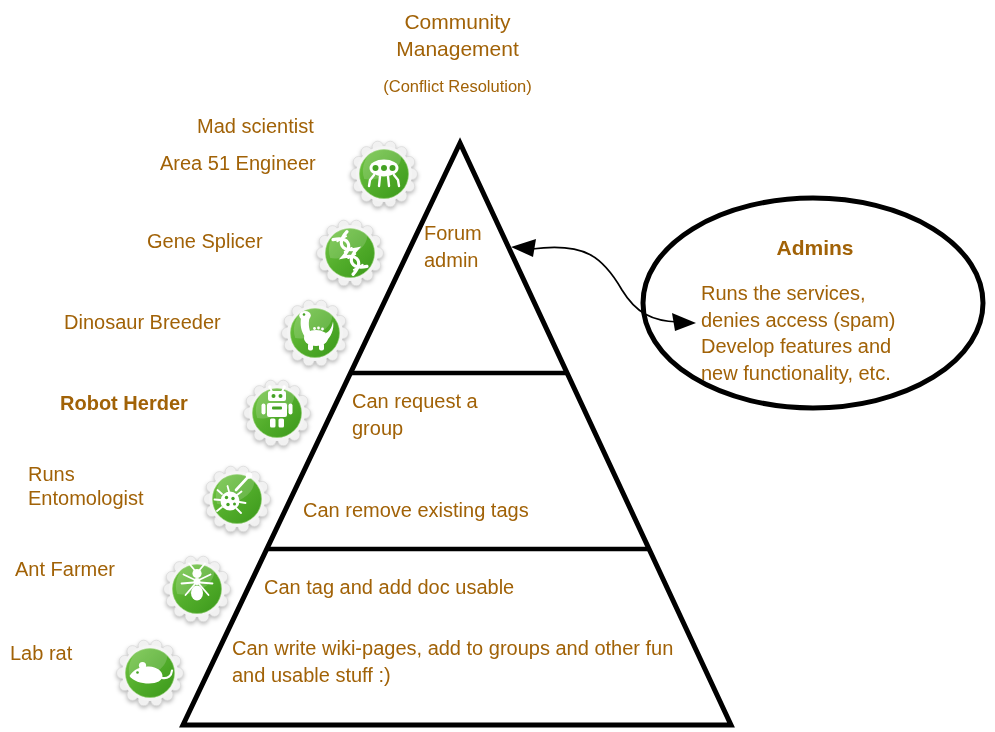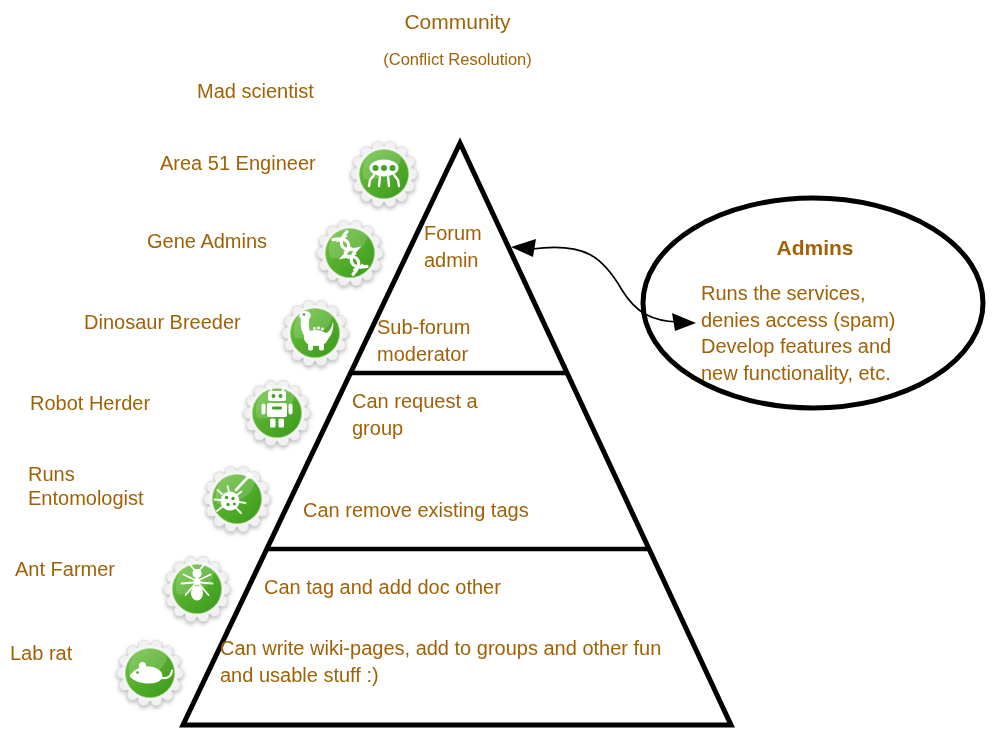--- a/index.html
+++ b/index.html
@@ -7,46 +7,46 @@
     position:relative;width:995px;height:732px;background:#ffffff;overflow:hidden;
     font-family:"Liberation Sans", sans-serif;color:#a16207;
   }
   .shapes{position:absolute;left:0;top:0;width:995px;height:732px;}
   
   .title{position:absolute;left:315px;top:8px;width:285px;text-align:center;
          font-size:21px;line-height:27px;}
   .title .sub{font-size:16.5px;line-height:20px;margin-top:14px;}
   
   .lbl{position:absolute;font-size:20px;line-height:24px;white-space:nowrap;}
-  .lbl-mad {left:197px;top:79px;}
+  .lbl-mad {left:197px;top:114px;}
   .lbl-a51 {left:140px;top:151px;margin-left:20px;}
   .lbl-gene{left:147px;top:229px;}
-  .lbl-dino{left:64px;top:310px;margin-left:20px;}
-  .lbl-robot{left:30px;top:391px;}
+  .lbl-dino{left:64px;top:310px;}
+  .lbl-robot{left:60px;top:391px;font-weight:bold;}
   .lbl-ento{left:28px;top:462px;width:160px;white-space:normal;}
   .lbl-ant {left:15px;top:557px;}
   .lbl-rat {left:10px;top:641px;}
   
   .badge{position:absolute;width:68px;height:68px;}
   .badge svg{filter:drop-shadow(0 2.5px 2px rgba(0,0,0,0.28));}
   .bd-a51 {left:350px;top:140px;}
   .bd-gene{left:316px;top:219px;}
   .bd-dino{left:281px;top:299px;}
   .bd-robot{left:243px;top:379px;}
   .bd-ento{left:203px;top:465px;}
   .bd-ant {left:163px;top:555px;}
   .bd-rat {left:116px;top:639px;}
   
   .ptxt{position:absolute;font-size:20px;line-height:27px;}
   .pt-admin {left:424px;top:220px;width:92px;}
   .pt-mod   {left:377px;top:314px;width:126px;}
   .pt-req   {left:352px;top:388px;width:146px;}
   .pt-rem   {left:303px;top:497px;white-space:nowrap;}
   .pt-tag   {left:264px;top:574px;white-space:nowrap;}
-  .pt-wiki  {left:220px;top:635px;width:445px;}
+  .pt-wiki  {left:232px;top:635px;width:445px;}
   
   .callout-head{position:absolute;left:700px;top:236px;width:230px;text-align:center;
                 font-size:21px;font-weight:bold;}
   .callout-body{position:absolute;left:701px;top:268px;font-size:20px;line-height:26.5px;margin-top:12px;}
 </style>
 </head>
 <body>
 
 <div class="canvas">
 
@@ -89,26 +89,27 @@
     <line x1="350" y1="373" x2="567" y2="373" stroke="#000000" stroke-width="4.5"></line>
     <line x1="266" y1="549" x2="649" y2="549" stroke="#000000" stroke-width="4.5"></line>
     <ellipse cx="813" cy="303" rx="170" ry="105" fill="#ffffff" stroke="#000000" stroke-width="5"></ellipse>
     <path d="M532 249 C585 242 603 257 622 290 C636 313 652 321 678 322" fill="none" stroke="#000000" stroke-width="1.7"></path>
     <path d="M511 247 L536 239 L533 257 Z" fill="#000000"></path>
     <path d="M696 323 L672 313 L675 331 Z" fill="#000000"></path>
   </svg>
 
   <div class="title">
     <div>Community</div>
+    <div>Management</div>
     <div class="sub">(Conflict Resolution)</div>
   </div>
 
   <div class="lbl lbl-mad">Mad scientist</div>
   <div class="lbl lbl-a51">Area 51 Engineer</div>
-  <div class="lbl lbl-gene">Gene Admins</div>
+  <div class="lbl lbl-gene">Gene Splicer</div>
   <div class="lbl lbl-dino">Dinosaur Breeder</div>
   <div class="lbl lbl-robot">Robot Herder</div>
   <div class="lbl lbl-ento">Runs Entomologist</div>
   <div class="lbl lbl-ant">Ant Farmer</div>
   <div class="lbl lbl-rat">Lab rat</div>
 
   <div class="badge bd-a51">
     <svg viewBox="0 0 68 68" width="68" height="68">
       <use href="#seal"></use>
       <g>
@@ -205,24 +206,23 @@
       <g fill="#fff">
         <path d="M13.5 37 C18 29.5 26 27 33 27.5 C41 28 46.5 32 46.5 37 C46.5 41.5 41 44.5 33 44.5 C25 44.5 17 42 13.5 37 Z"></path>
         <circle cx="26.5" cy="26.5" r="3.6"></circle>
         <path d="M46 39 C52 40 55.5 37 56 31.5" stroke="#fff" stroke-width="2.2" fill="none" stroke-linecap="round"></path>
         <circle cx="21.5" cy="33.5" r="1.3" fill="#44a224"></circle>
       </g>
     </svg>
   </div>
 
   <div class="ptxt pt-admin">Forum admin</div>
-  <div class="ptxt pt-mod">Sub-forum moderator</div>
   <div class="ptxt pt-req">Can request a group</div>
   <div class="ptxt pt-rem">Can remove existing tags</div>
-  <div class="ptxt pt-tag">Can tag and add doc other</div>
+  <div class="ptxt pt-tag">Can tag and add doc usable</div>
   <div class="ptxt pt-wiki">Can write wiki-pages, add to groups and other fun and usable stuff :)</div>
 
   <div class="callout-head">Admins</div>
   <div class="callout-body">
     <div>Runs the services,</div>
     <div>denies access (spam)</div>
     <div>Develop features and</div>
     <div>new functionality, etc.</div>
   </div>
 

